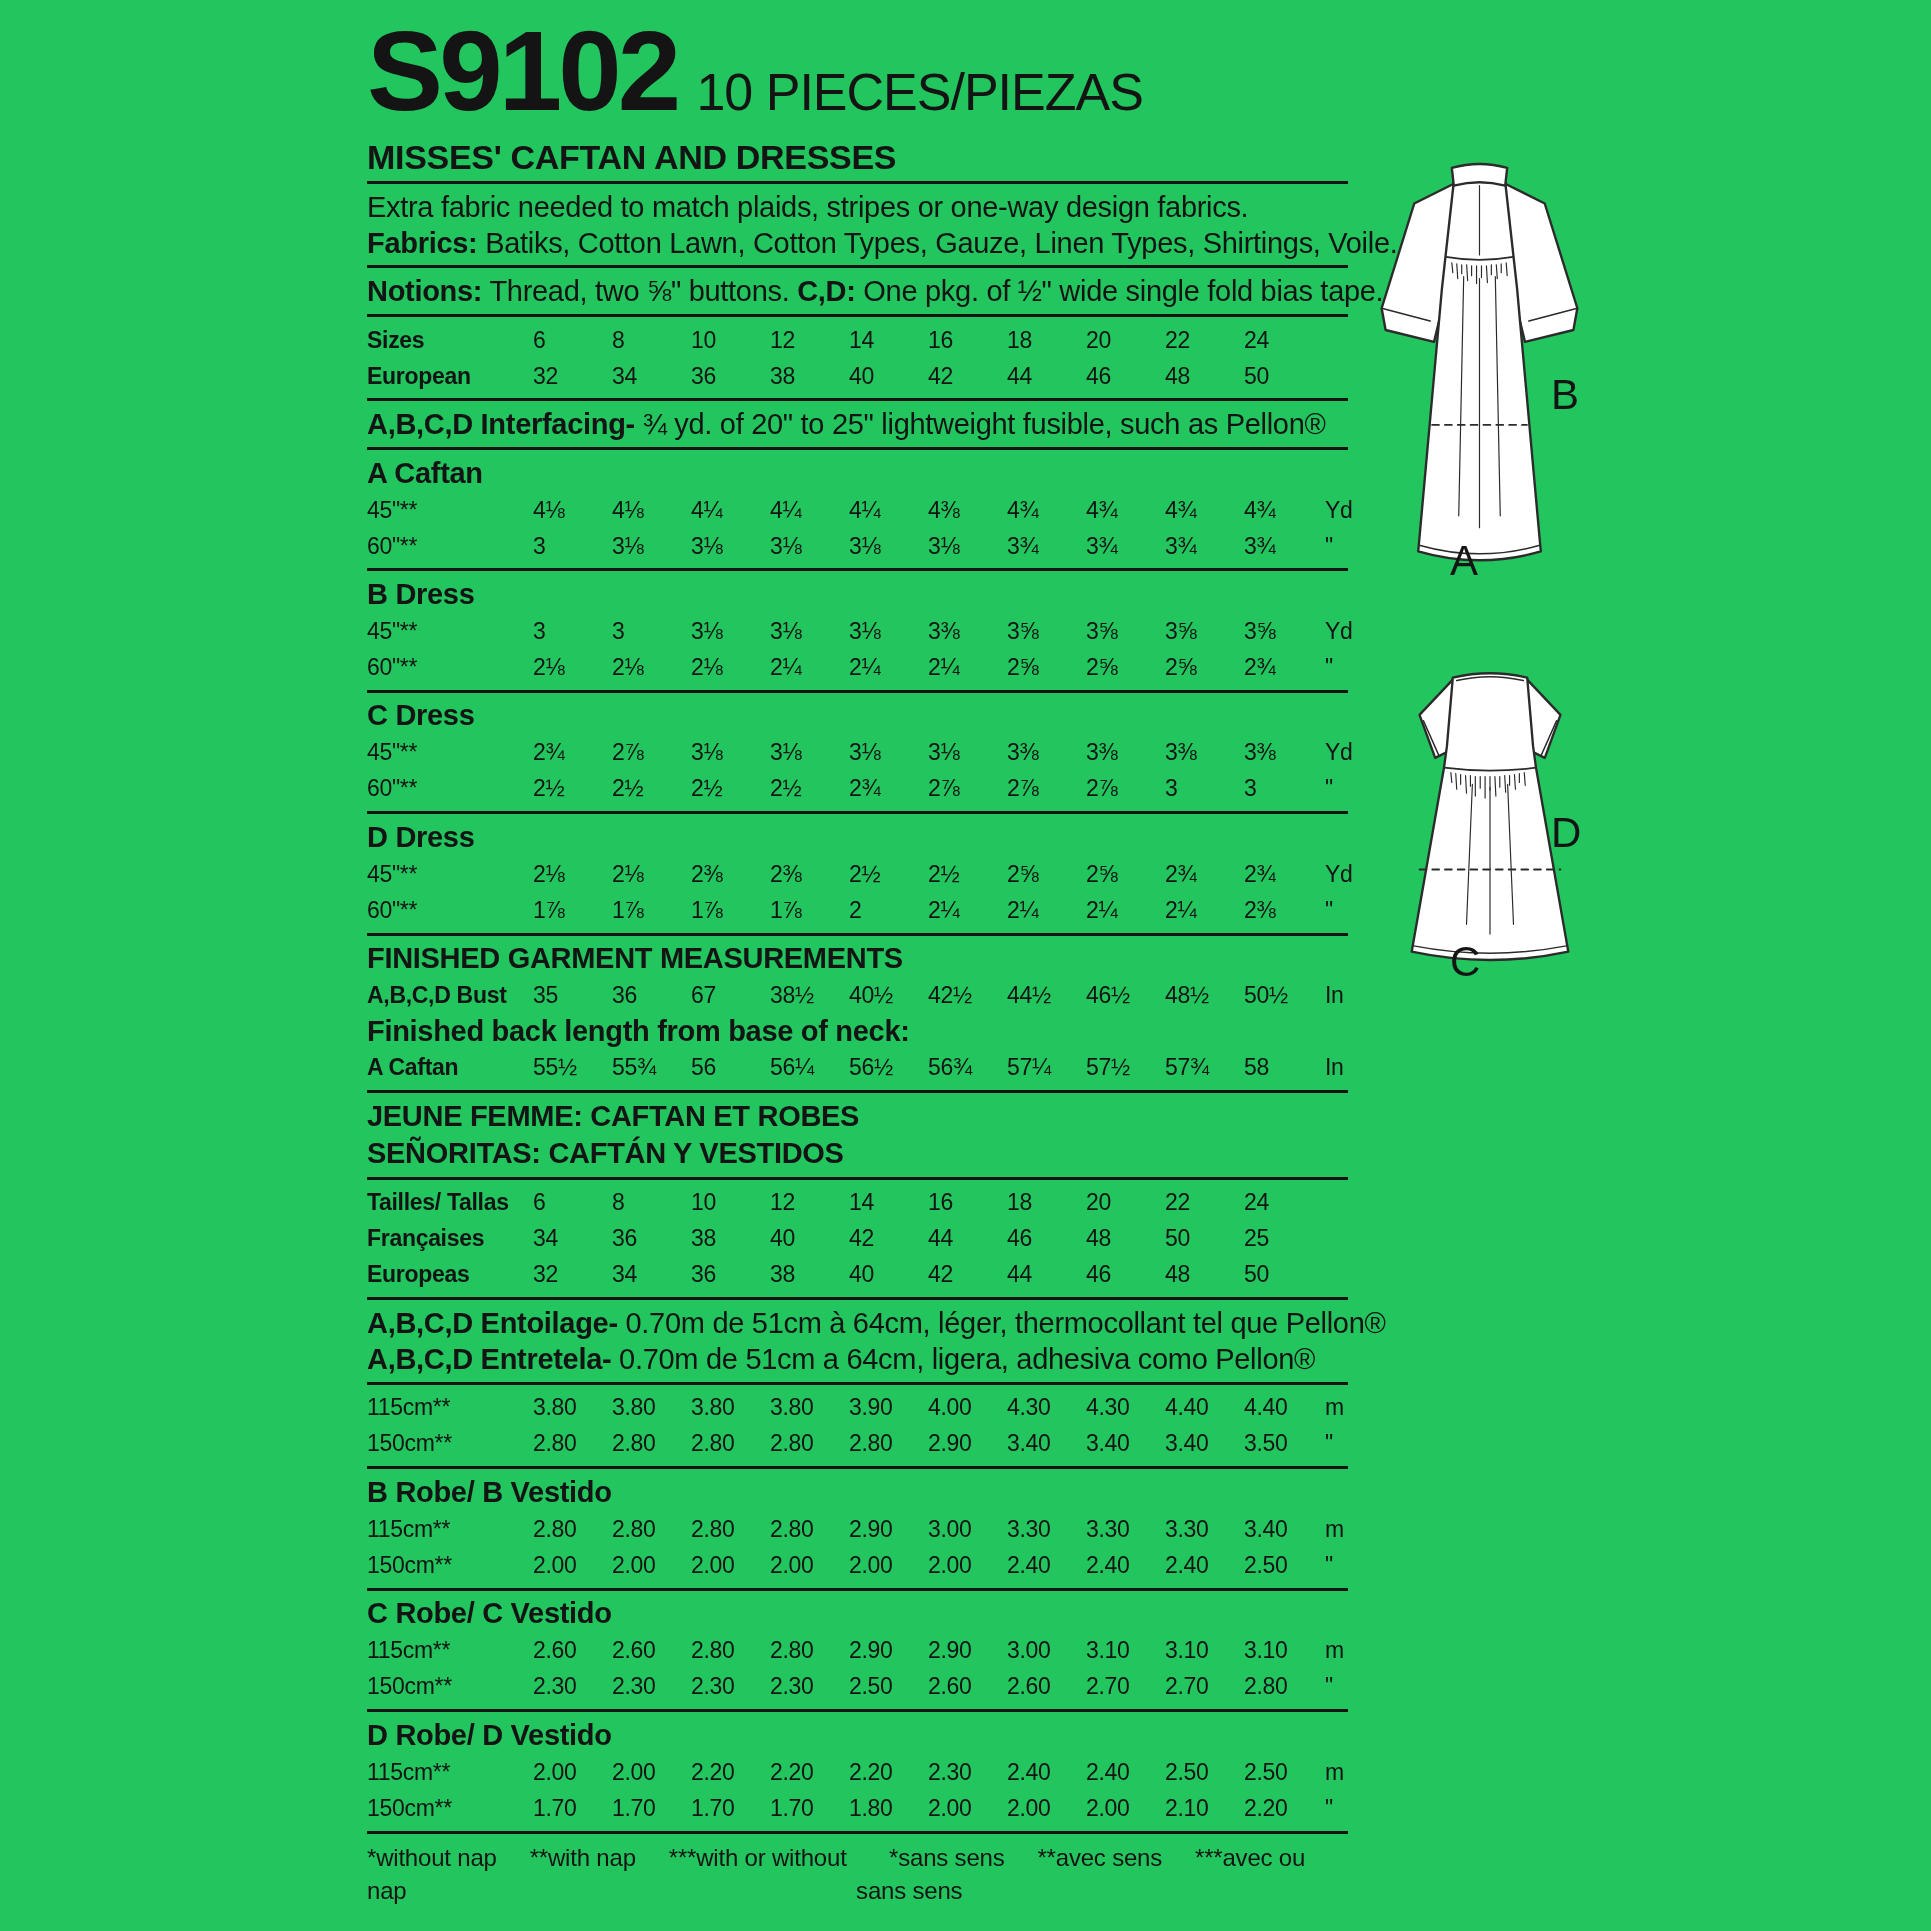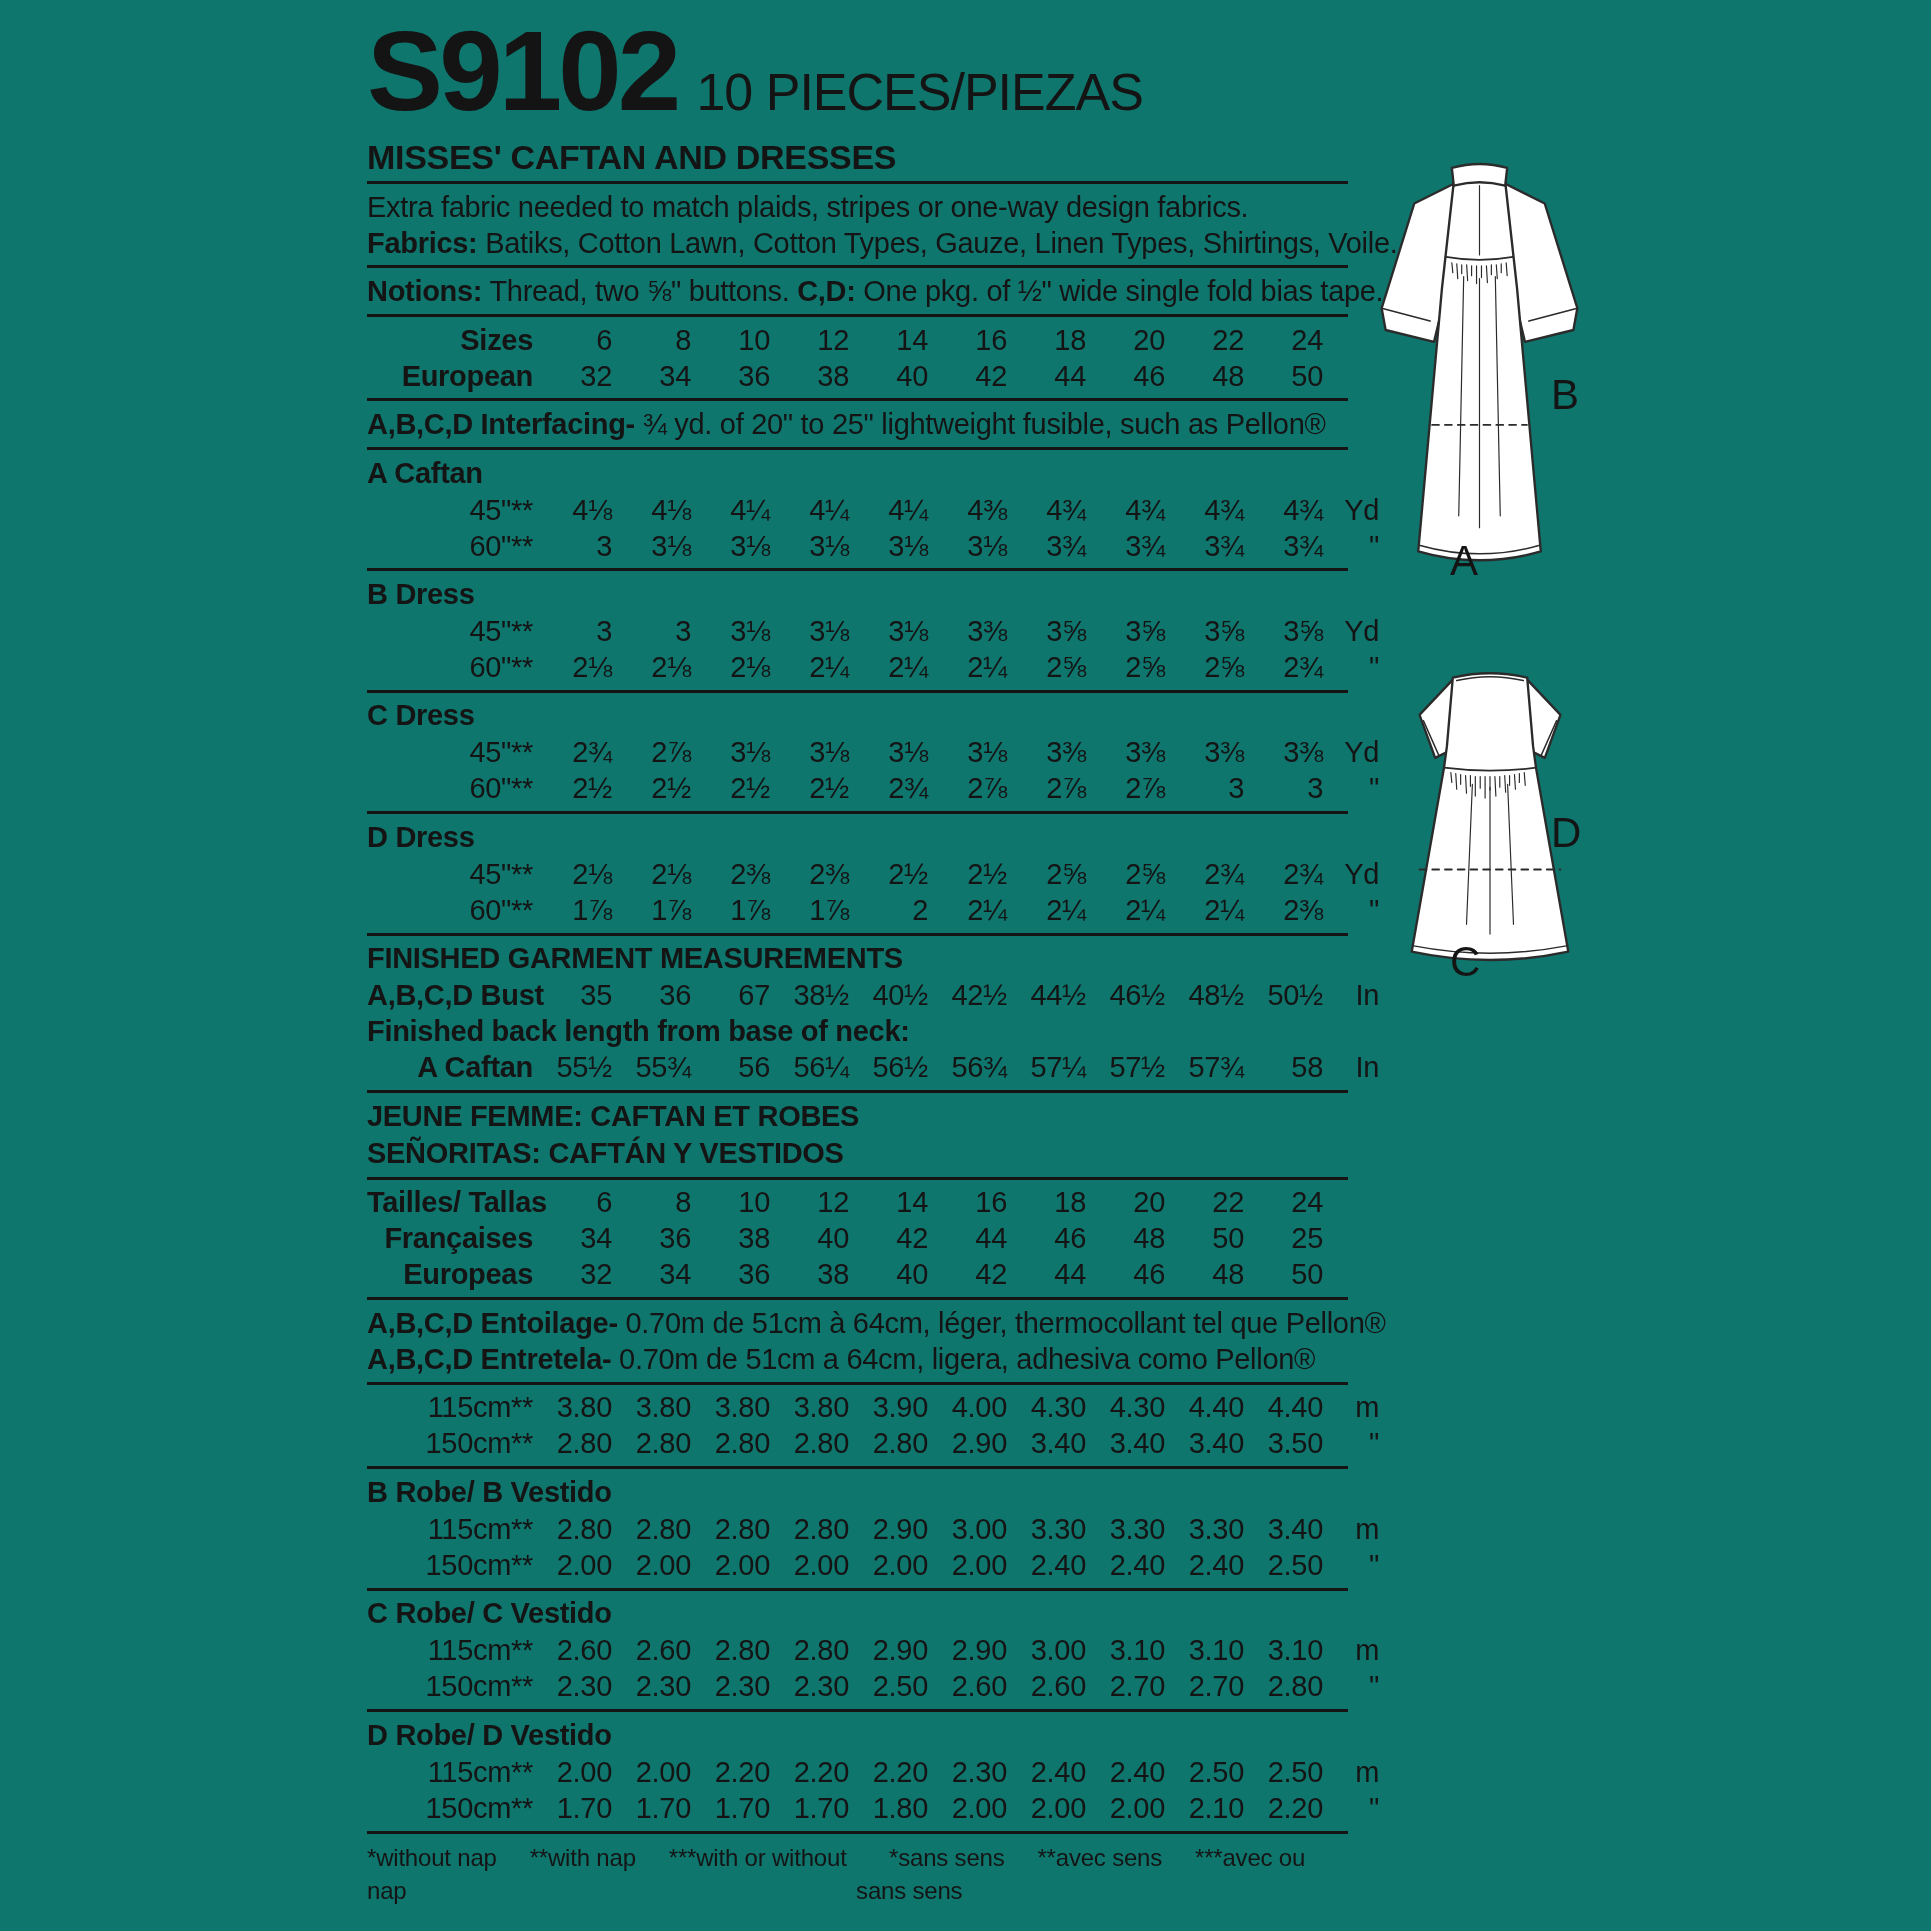--- a/index.html
+++ b/index.html
@@ -1,26 +1,26 @@
 <!DOCTYPE html>
 <html><head>
 <meta charset="utf-8">
 <style>
   html,body{margin:0;padding:0;background:#ffffff;}
-  .page{position:relative;width:1931px;height:1931px;background:#0f766e;color:#141414;
+  .page{position:relative;width:1931px;height:1931px;background:#22c55e;color:#141414;
         font-family:"Liberation Sans",sans-serif;overflow:hidden;letter-spacing:-0.3px;}
   .content{position:absolute;left:367px;top:13.5px;width:981px;}
   .masthead{display:flex;align-items:baseline;}
   .pattern-no{font-size:114px;font-weight:700;letter-spacing:-3.9px;line-height:1;}
   .pieces{font-size:52px;font-weight:400;margin-left:19.3px;letter-spacing:-1px;}
   .doc-title{font-size:34px;font-weight:700;margin-top:11.6px;line-height:37px;white-space:nowrap;}
   .rule{height:2.9px;background:#141414;margin:4.8px 0;}
   .line{font-size:29px;line-height:36px;white-space:nowrap;}
   .b{font-weight:700;}
-  .trow{display:flex;font-size:29px;line-height:36px;text-align:right;}
+  .trow{display:flex;font-size:23px;line-height:36px;}
   .tlabel{width:166px;flex:0 0 166px;white-space:nowrap;}
   .tcells{display:grid;grid-template-columns:repeat(10,79px);flex:0 0 792px;}
   .cell{white-space:nowrap;}
   .tunit{flex:0 0 54px;white-space:nowrap;}
   .thead{font-size:29px;font-weight:700;line-height:37px;}
   .footnotes{margin-top:7.7px;font-size:24px;line-height:33px;letter-spacing:-0.2px;}
   .fnrow{display:flex;justify-content:space-between;}
   .fngroup span{margin-right:33px;}
   .fngroup.right span{margin-right:0;margin-left:33px;}
   .illus{position:absolute;}

